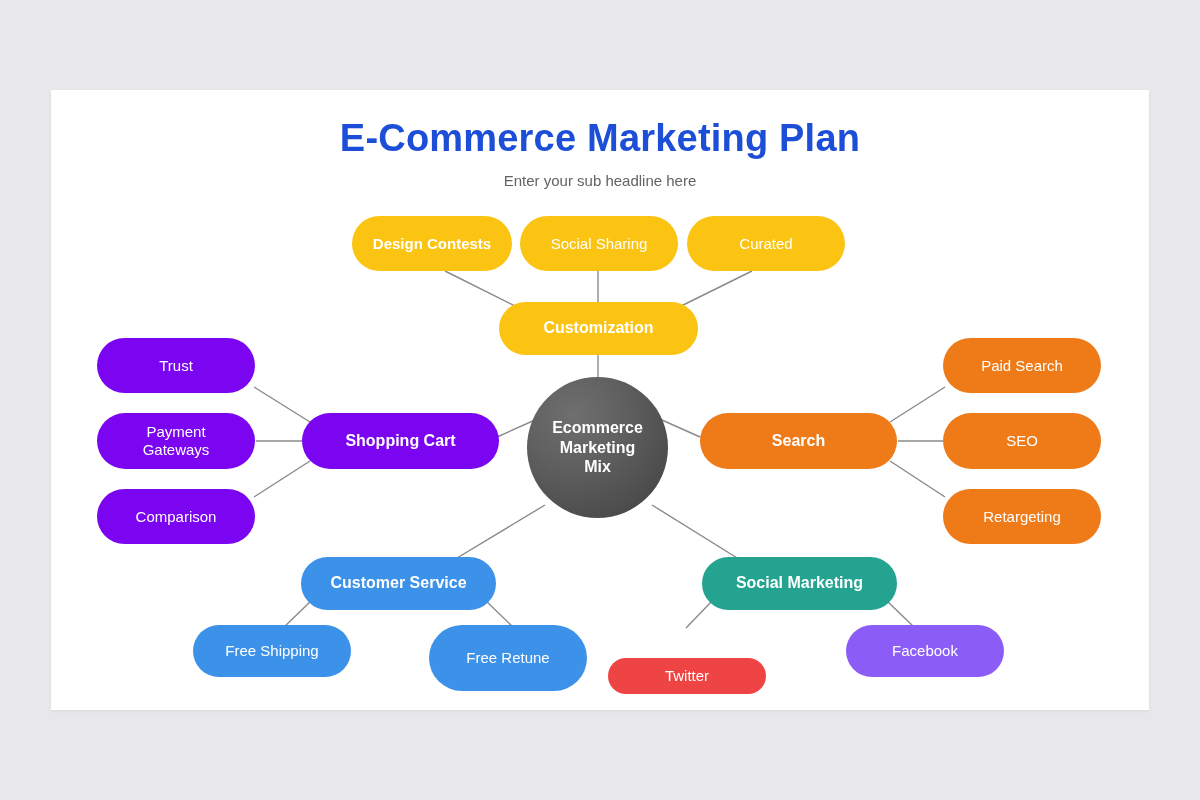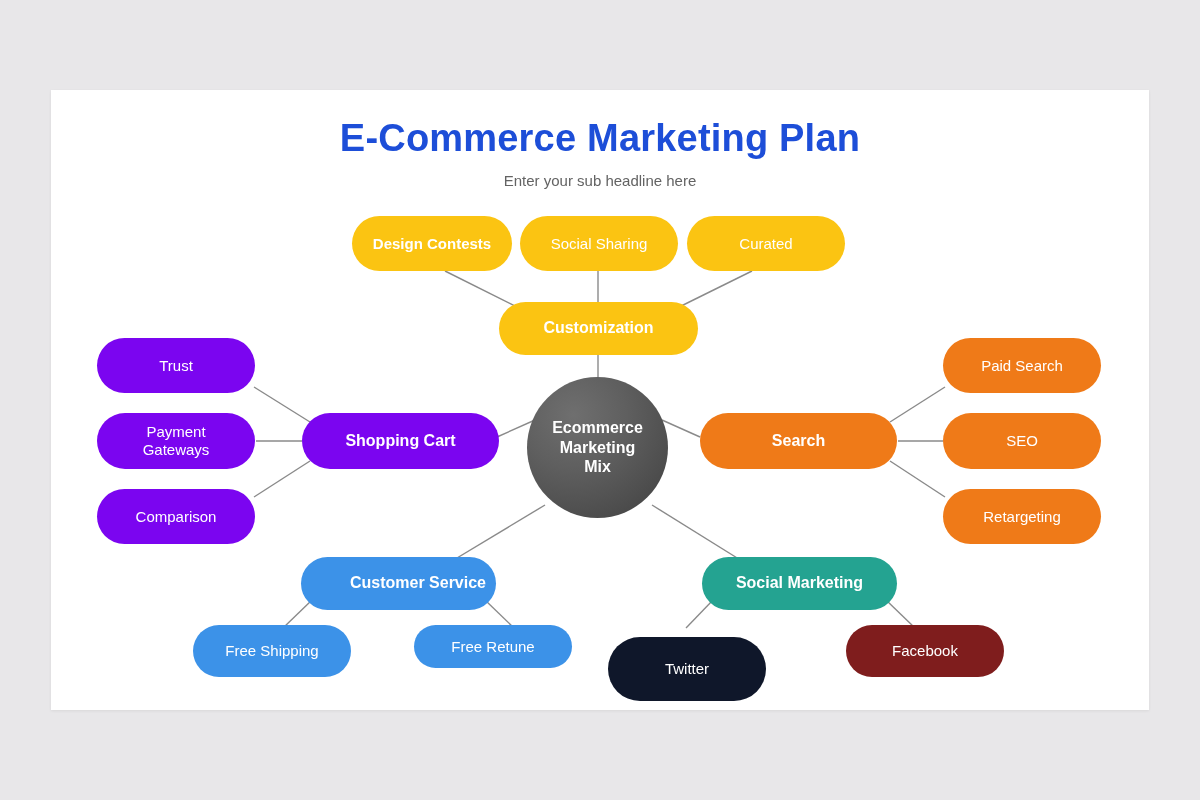--- a/index.html
+++ b/index.html
@@ -185,33 +185,33 @@
   <div class="node leaf" style="left: 943px; top: 338px; width: 158px; height: 55px; background: rgb(239, 122, 24);">
     <span class="lbl">Paid Search</span>
   </div>
   <div class="node leaf" style="left: 943px; top: 413px; width: 158px; height: 56px; background: rgb(239, 122, 24);">
     <span class="lbl">SEO</span>
   </div>
   <div class="node leaf" style="left: 943px; top: 489px; width: 158px; height: 55px; background: rgb(239, 122, 24);">
     <span class="lbl">Retargeting</span>
   </div>
 
-  <div class="node branch" style="left: 301px; top: 557px; width: 195px; height: 53px; background: rgb(60, 146, 232); justify-content: flex-end;">
+  <div class="node branch" style="left: 301px; top: 557px; width: 195px; height: 53px; background: rgb(60, 146, 232);">
     <span class="lbl">Customer  Service</span>
   </div>
   <div class="node leaf" style="left: 193px; top: 625px; width: 158px; height: 52px; background: rgb(60, 146, 232);">
     <span class="lbl">Free Shipping</span>
   </div>
-  <div class="node leaf" style="left: 414px; top: 625px; width: 158px; height: 43px; background: rgb(60, 146, 232); text-align: center;">
+  <div class="node leaf" style="left: 429px; top: 625px; width: 158px; height: 66px; background: rgb(60, 146, 232); text-align: center;">
     <span class="lbl">Free Retune</span>
   </div>
 
   <div class="node branch" style="left: 702px; top: 557px; width: 195px; height: 53px; background: rgb(36, 163, 145);">
     <span class="lbl">Social Marketing</span>
   </div>
-  <div class="node leaf" style="left: 608px; top: 637px; width: 158px; height: 64px; background: #0f172a;">
+  <div class="node leaf" style="left: 608px; top: 658px; width: 158px; height: 36px; background: #ef4444;">
     <span class="lbl">Twitter</span>
   </div>
-  <div class="node leaf" style="left: 846px; top: 625px; width: 158px; height: 52px; background: #7f1d1d;">
+  <div class="node leaf" style="left: 846px; top: 625px; width: 158px; height: 52px; background: #8b5cf6;">
     <span class="lbl">Facebook</span>
   </div>
 
 </div>
 
 </body></html>

